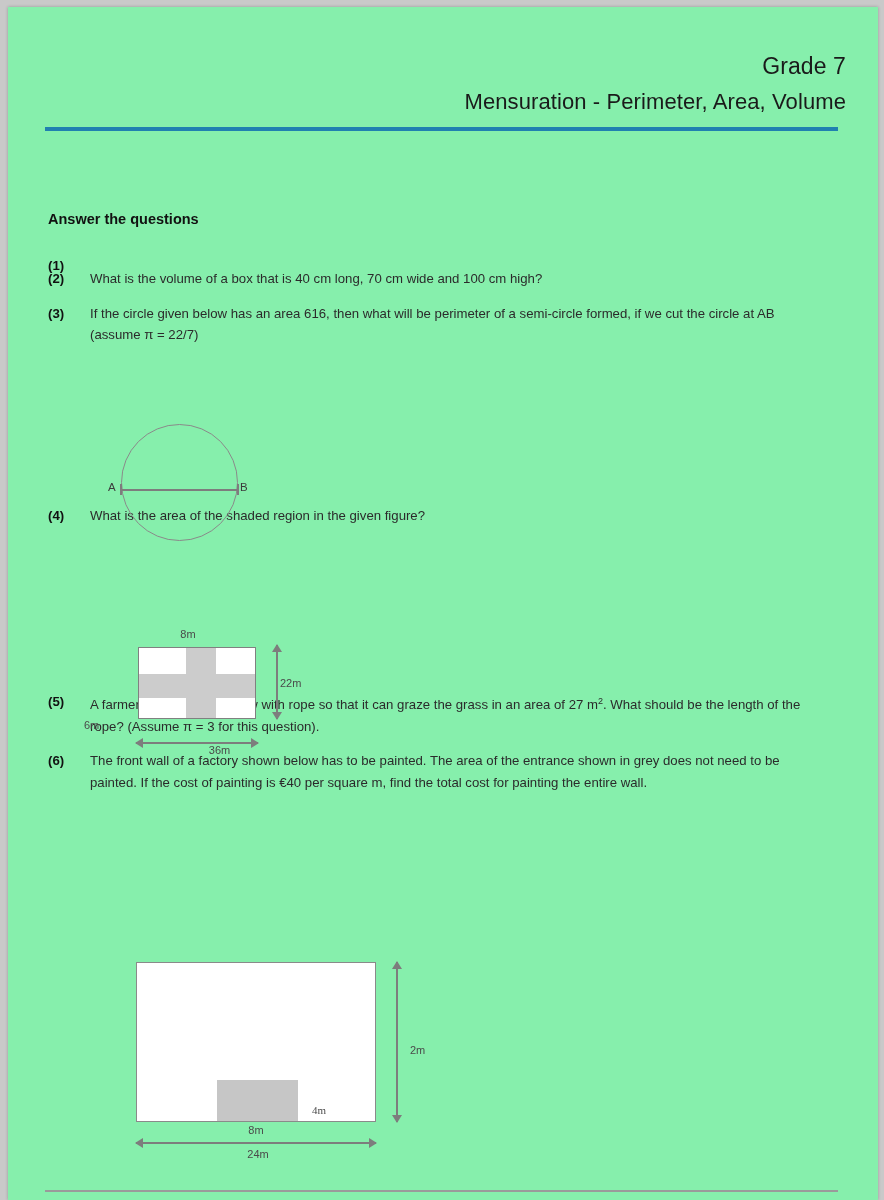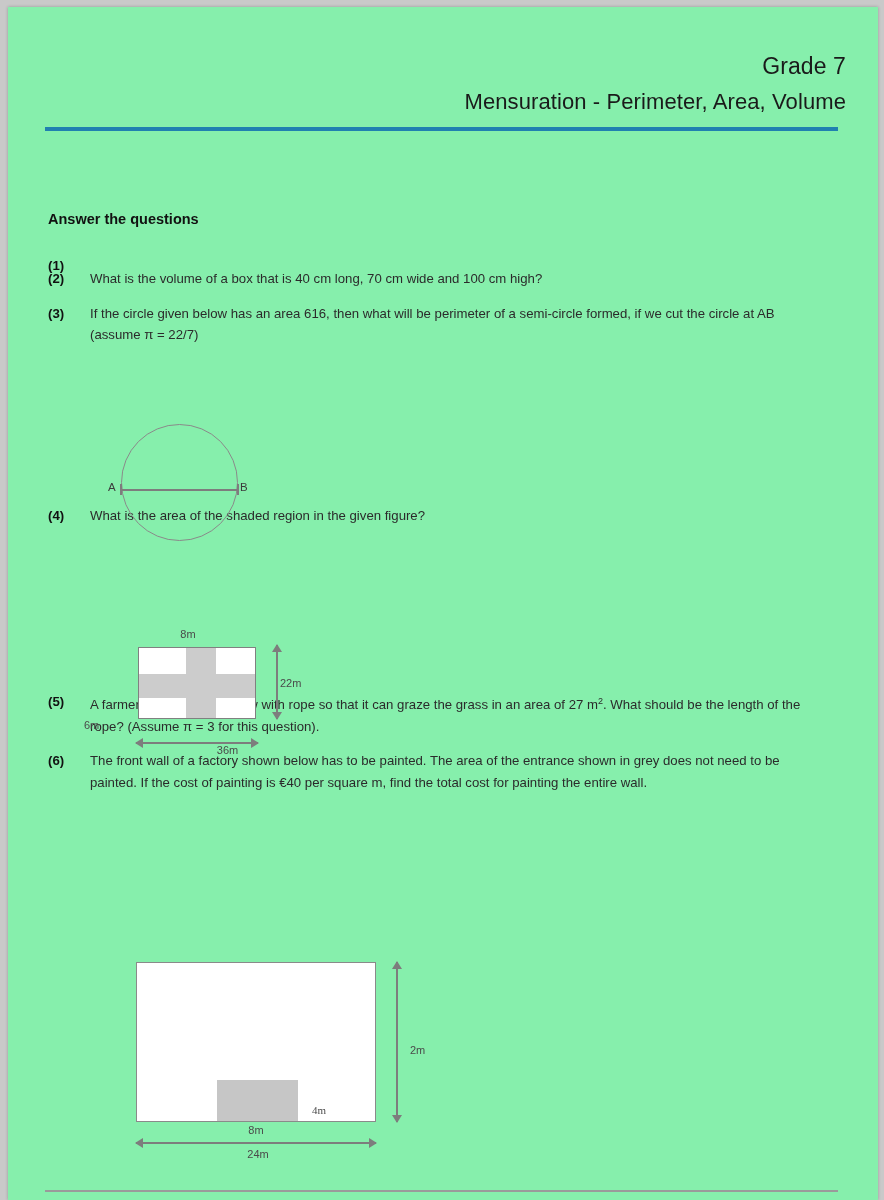--- a/index.html
+++ b/index.html
@@ -156,21 +156,21 @@
     position: absolute;
     left: 91px;
     top: 52px;
     width: 116px;
     height: 24px;
     background: #cccccc;
   }
   #cross-label-top { left: 140px; top: 6px; transform: translateX(-50%); }
   #cross-label-left { left: 36px; top: 56px; margin-top: 41px; }
   #cross-label-right { left: 232px; top: 55px; }
-  #cross-label-bottom { left: 176px; top: 122px; transform: translateX(-50%); padding-left: 7px; }
+  #cross-label-bottom { left: 168px; top: 122px; transform: translateX(-50%); padding-left: 7px; }
 
   .arrow-v {
     position: absolute;
     width: 1.6px;
     background: #7d7d7d;
   }
   .arrow-v::before, .arrow-v::after {
     content: "";
     position: absolute;
     left: 50%;

